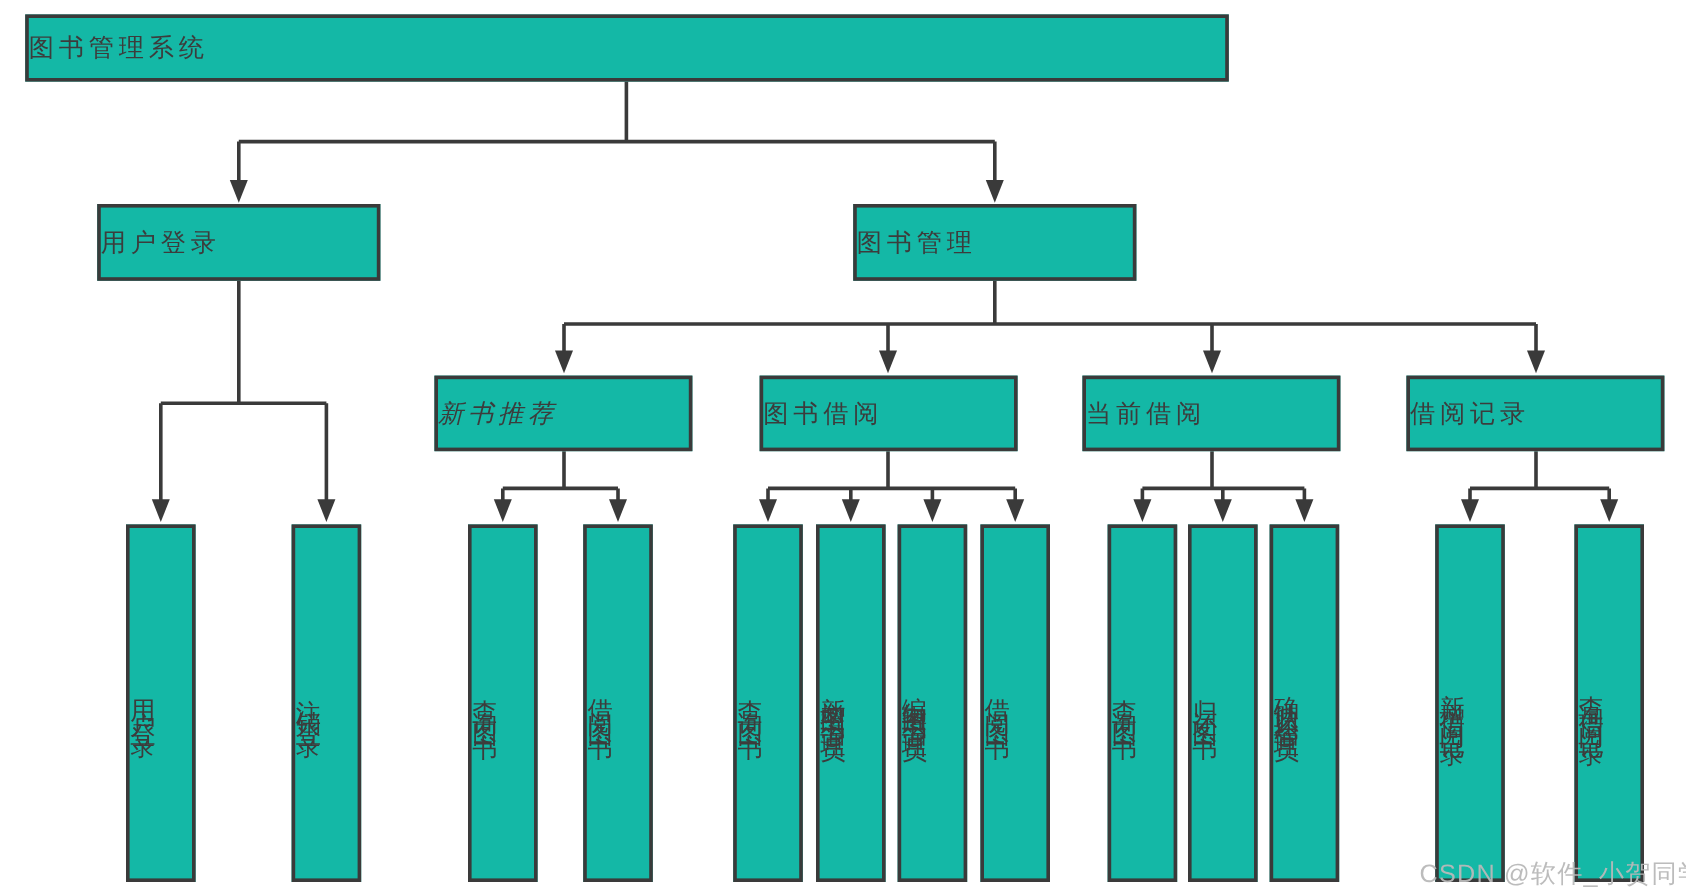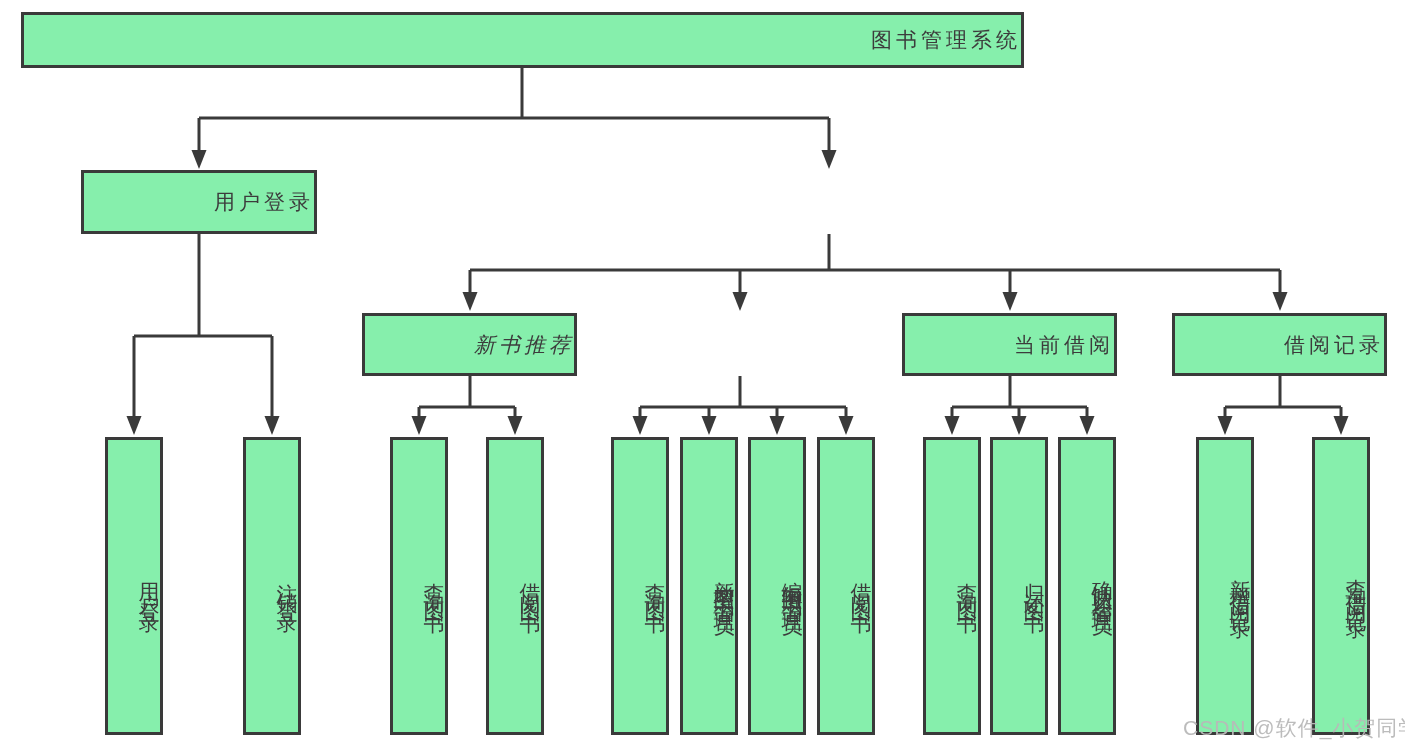--- a/index.html
+++ b/index.html
@@ -17,24 +17,24 @@
   .connectors {
     position: absolute;
     left: 0; top: 0;
     width: 1405px;
     height: 747px;
   }
 
   .node {
     position: absolute;
     border: 3px solid #3a3a3a;
-    background: #86efac;
+    background: #14b8a6;
     display: flex;
     align-items: center;
-    justify-content: flex-end;
+    justify-content: flex-start;
     color: #3c3c3c;
   }
 
   .hlabel {
     font-size: 21px;
     letter-spacing: 4px;
     white-space: nowrap;
     color: #3c3c3c;
   }
 
@@ -116,23 +116,29 @@
     </g>
   </svg>
 
   <div class="node root-box">
     <span class="hlabel">图书管理系统</span>
   </div>
 
   <div class="node l2-box l2-a">
     <span class="hlabel">用户登录</span>
   </div>
+  <div class="node l2-box l2-b">
+    <span class="hlabel">图书管理</span>
+  </div>
 
   <div class="node l3-box l3-a">
     <span class="hlabel">新书推荐</span>
+  </div>
+  <div class="node l3-box l3-b">
+    <span class="hlabel">图书借阅</span>
   </div>
   <div class="node l3-box l3-c">
     <span class="hlabel">当前借阅</span>
   </div>
   <div class="node l3-box l3-d">
     <span class="hlabel">借阅记录</span>
   </div>
 
   <div class="node leaf" style="left:105px">
     <span class="vtext s4">用户登录</span>

